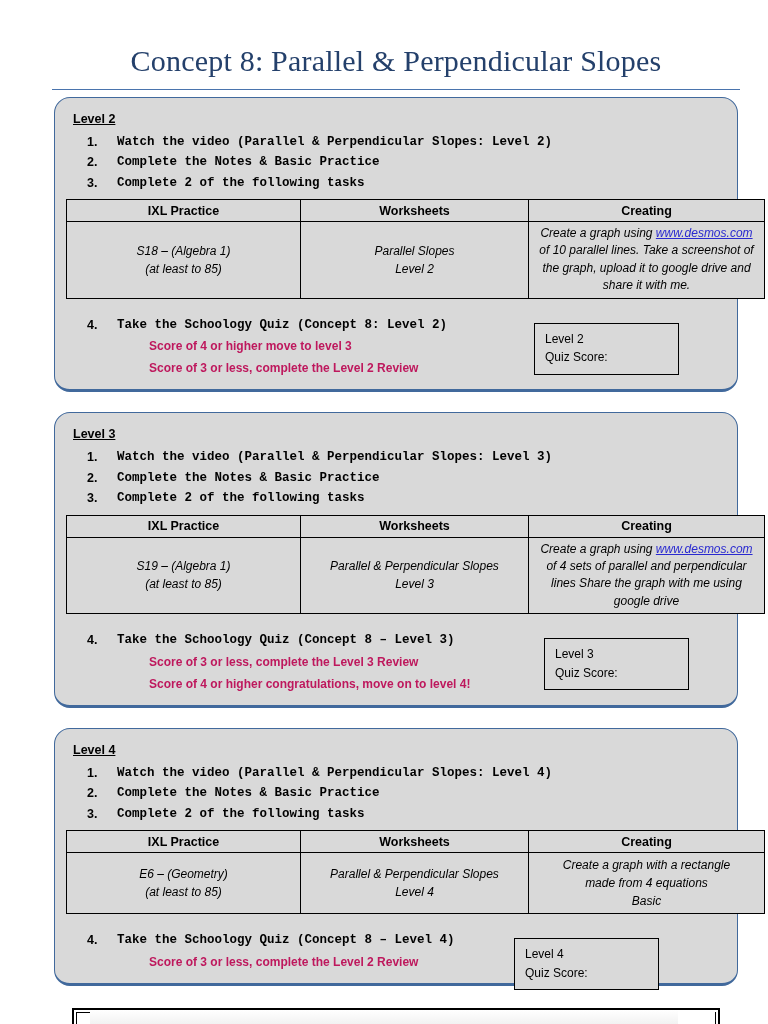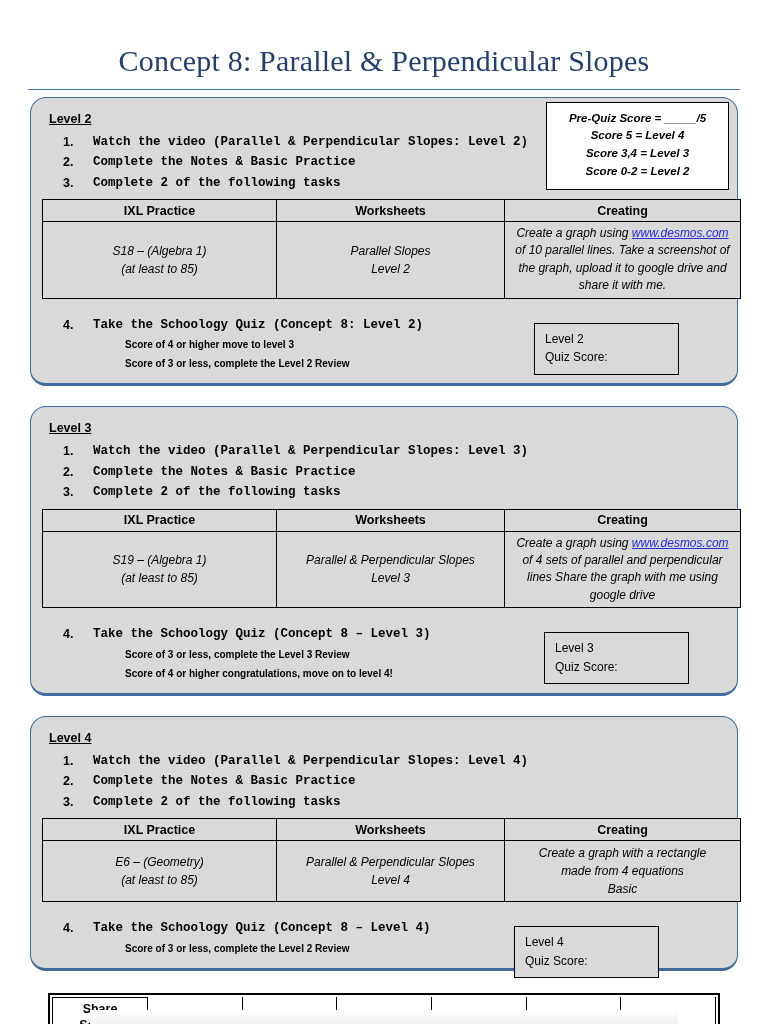--- a/index.html
+++ b/index.html
@@ -10,20 +10,21 @@
     background: #ffffff;
     font-family: "Liberation Sans", sans-serif;
   }
 
   #page {
     position: relative;
     width: 768px;
     height: 1024px;
     background: #ffffff;
     overflow: hidden;
+    padding-left: 24px;
   }
 
   
   .doc-title {
     font-family: "Liberation Serif", serif;
     font-size: 30px;
     color: #24406b;
     text-align: center;
     letter-spacing: 0.2px;
     padding-top: 44px;
@@ -145,23 +146,23 @@
     font-size: 12px;
     color: #000;
     line-height: 1.55;
     white-space: nowrap;
   }
 
   .footer-block { position: relative; margin-top: 2px; }
 
   .footer-sub {
     display: flex;
-    font-size: 10px;
-    font-weight: bold;
-    color: #000000;
+    font-size: 12px;
+    font-weight: bold;
+    color: #be185d;
     padding: 4px 0;
   }
   .footer-sub .ind { width: 84px; flex: 0 0 auto; }
 
   
   .scores-wrap {
     margin: 22px 48px 0 48px;
     border: 2.5px solid #000;
     padding: 2px;
     background: #ffffff;
@@ -198,26 +199,20 @@
 <body>
 
 <div id="page">
 
   <div class="doc-title">Concept 8:  Parallel &amp; Perpendicular Slopes</div>
   <div class="title-rule"></div>
 
   <div id="levels-root">
       <div class="panel" id="panel-level2">
         <div class="level-heading">Level 2</div>
-        <div class="prequiz-box">
-          <div class="prequiz-line">Pre-Quiz Score = _____/5</div>
-          <div class="prequiz-line">Score 5 = Level 4</div>
-          <div class="prequiz-line">Score  3,4 = Level 3</div>
-          <div class="prequiz-line">Score 0-2 = Level 2</div>
-        </div>
         <ul class="task-list">
           <li class="task-item">
             <span class="task-num">1.</span>
             <span class="task-text">Watch the video (Parallel &amp; Perpendicular Slopes:  Level 2)</span>
           </li>
           <li class="task-item">
             <span class="task-num">2.</span>
             <span class="task-text">Complete the Notes &amp; Basic Practice</span>
           </li>
           <li class="task-item">

